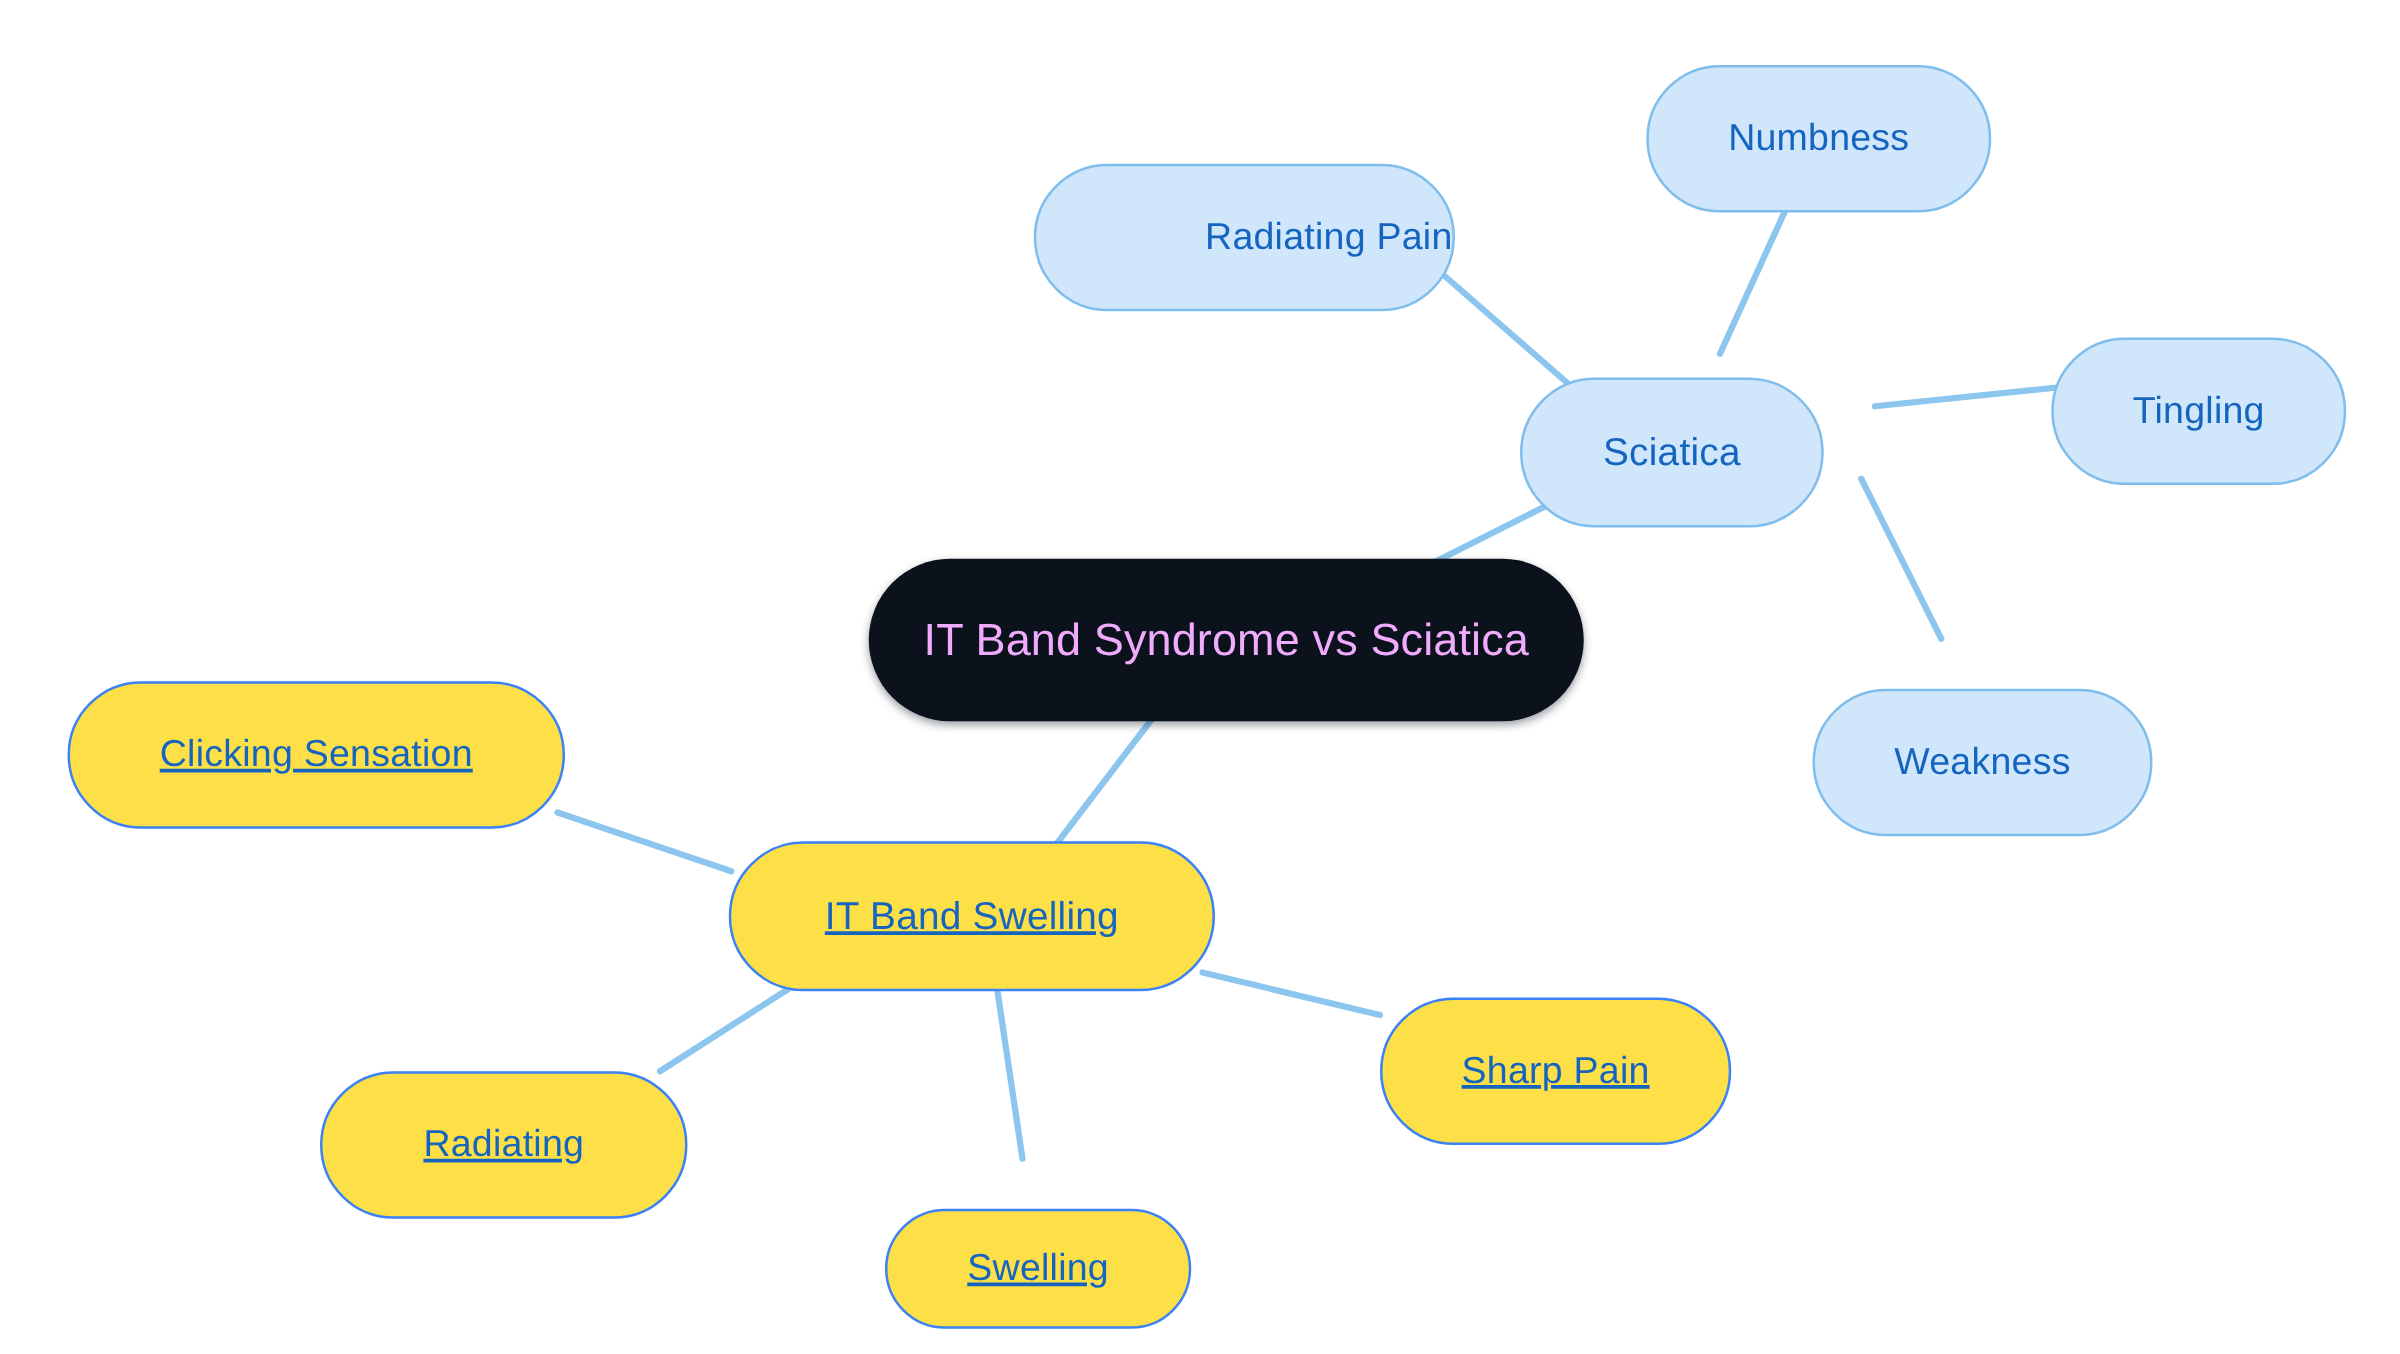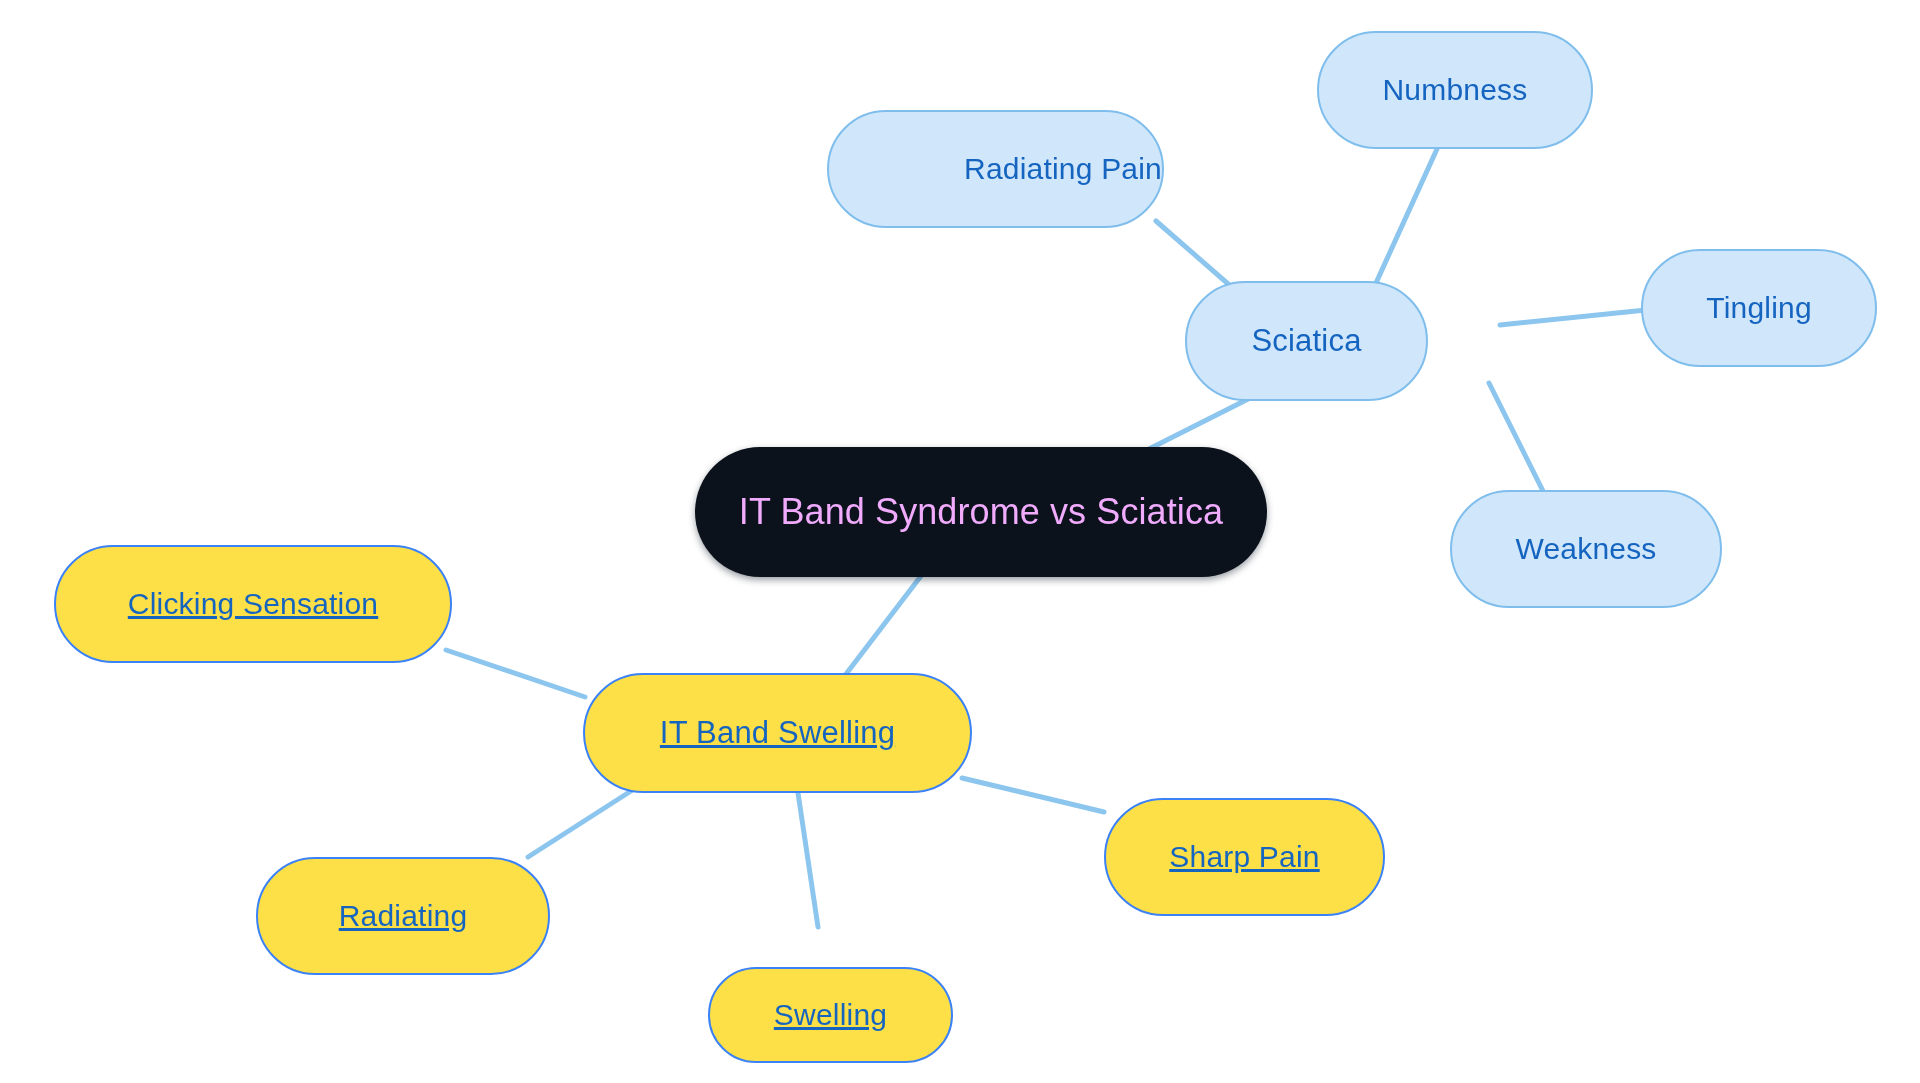--- a/index.html
+++ b/index.html
@@ -55,20 +55,21 @@
   .node-leaf {
     border-radius: 60px;
     font-size: 30px;
     font-weight: 400;
     letter-spacing: 0.2px;
   }
   .fill-a {
     background: #cfe6fb;
     border: 2px solid #7fbeec;
     color: #1565c0;
+    margin-top: 21px;
   }
   .fill-b {
     background: #fde047;
     border: 2px solid #3b82f6;
     color: #1565c0;
     text-decoration: underline;
   }
 </style>
 </head>
 <body>
@@ -91,24 +92,24 @@
   <div id="node-layer">
       <div class="node node-leaf fill-a" style="left: 827px; top: 110px; width: 337px; height: 118px; justify-content: flex-end;">
         <span>Radiating Pain</span>
       </div>
       <div class="node node-leaf fill-a" style="left: 1317px; top: 31px; width: 276px; height: 118px;">
         <span>Numbness</span>
       </div>
       <div class="node node-leaf fill-a" style="left: 1641px; top: 249px; width: 236px; height: 118px;">
         <span>Tingling</span>
       </div>
-      <div class="node node-leaf fill-a" style="left: 1450px; top: 490px; width: 272px; height: 118px;">
+      <div class="node node-leaf fill-a" style="left: 1450px; top: 530px; width: 272px; height: 118px;">
         <span>Weakness</span>
       </div>
-      <div class="node node-branch fill-a" style="left: 1185px; top: 281px; width: 243px; height: 120px;">
+      <div class="node node-branch fill-a" style="left: 1216px; top: 281px; width: 243px; height: 120px;">
         <span>Sciatica</span>
       </div>
       <div class="node node-leaf fill-b" style="left: 54px; top: 545px; width: 398px; height: 118px;">
         <span>Clicking Sensation</span>
       </div>
       <div class="node node-leaf fill-b" style="left: 256px; top: 857px; width: 294px; height: 118px;">
         <span>Radiating</span>
       </div>
       <div class="node node-leaf fill-b" style="left: 708px; top: 967px; width: 245px; height: 96px;">
         <span>Swelling</span>

